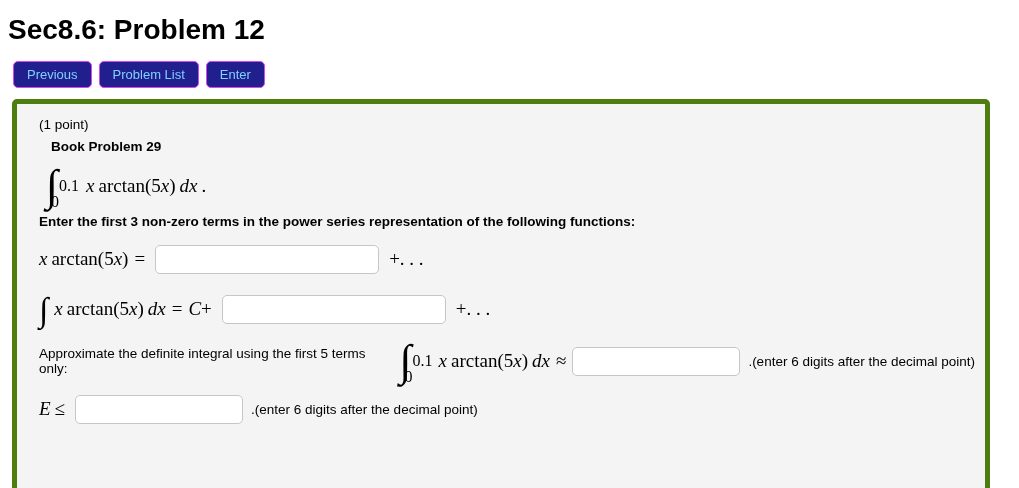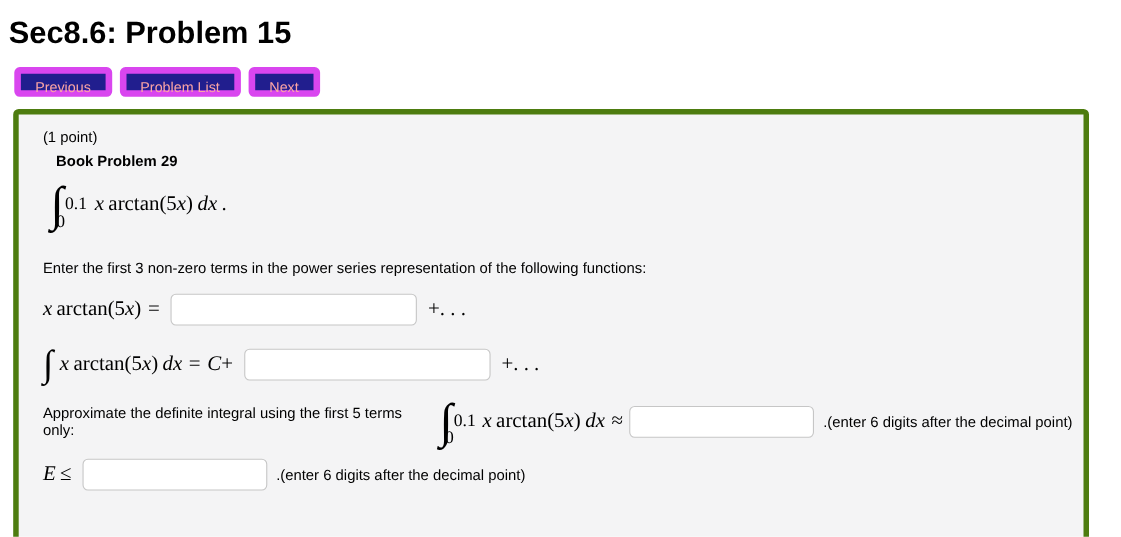--- a/index.html
+++ b/index.html
@@ -16,24 +16,24 @@
     margin: 14px 0 15px 8px;
     letter-spacing: 0;
   }
   .nav-row {
     display: flex;
     gap: 7px;
     margin-left: 13px;
   }
   .nav-btn {
     background: #211e8e;
-    color: #fca5a5;
+    color: #7dd3fc;
     font-family: "Liberation Sans", sans-serif;
     font-size: 13px;
-    border: 6px solid #d946ef;
+    border: 1px solid #d946ef;
     border-radius: 5px;
     padding: 6px 13px;
     line-height: 1;
     height: 27px;
     cursor: pointer;
   }
   .problem-box {
     box-sizing: border-box;
     margin: 11px 0 0 12px;
     width: 978px;
@@ -46,21 +46,21 @@
   }
   .sans { font-size: 13.5px; }
   .points { font-size: 13.5px; margin: 2px 0 0 12px; line-height: 1.35; }
   .book   { font-size: 13.5px; font-weight: bold; margin: 4px 0 0 12px; line-height: 1.35; padding-left: 12px; }
   .arow {
     display: flex;
     align-items: center;
     margin-left: 12px;
   }
   .statement-row   { margin-top: 2px;  height: 56px; }
-  .enter-line      { margin-top: 22px; font-size: 13.5px; }
+  .enter-line      { margin-top: 0; font-size: 13.5px; font-weight: bold; }
   .answer-row-1    { margin-top: 14px; height: 32px; }
   .answer-row-2    { margin-top: 12px; height: 44px; }
   .answer-row-3    { margin-top: 2px;  height: 56px; }
   .alt-line        { margin-top: 12px; font-size: 13.5px; }
   .error-row       { margin-top: 4px;  height: 32px; }
 
   
   .mrow {
     display: inline-flex;
     align-items: baseline;
@@ -114,26 +114,26 @@
   .ml10 { margin-left: 10px; }
   .mr10 { margin-right: 10px; }
   .ml6  { margin-left: 6px; }
   .note { font-size: 13.5px; margin-left: 8px; white-space: nowrap; }
 </style>
 </head>
 <body>
 
 <div class="page">
 
-  <h1 class="page-title">Sec8.6: Problem 15</h1>
+  <h1 class="page-title">Sec8.6: Problem 12</h1>
 
   <div class="nav-row">
     <button class="nav-btn">Previous</button>
     <button class="nav-btn">Problem List</button>
-    <button class="nav-btn">Next</button>
+    <button class="nav-btn">Enter</button>
   </div>
 
   <div class="problem-box">
 
     <div class="points">(1 point)</div>
     <div class="book">Book Problem 29</div>
 
     <div class="arow statement-row">
       <span class="def-int gap7">
         <span class="int-glyph">∫</span>

